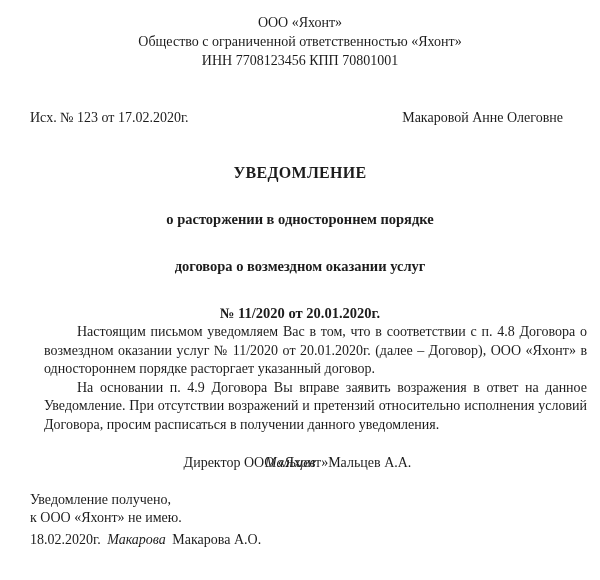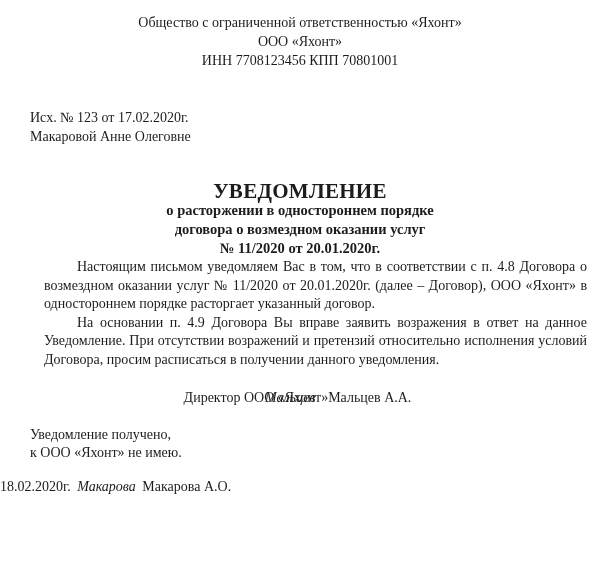--- a/index.html
+++ b/index.html
@@ -20,31 +20,30 @@
     line-height: 19px;
   }
 
   .ref-row {
     margin-top: 38px;
     padding-left: 30px;
     padding-right: 37px;
     display: flex;
     justify-content: space-between;
     line-height: 19px;
-    flex-direction: column;
   }
 
   .doc-title {
     margin-top: 36px;
     text-align: center;
     font-weight: bold;
     line-height: 19px;
   }
-  .doc-title .title-main { font-size: 21px; letter-spacing: 0.3px; margin-top: 35px; }
-  .doc-title .title-sub  { font-size: 14.5px; }
+  .doc-title .title-main { font-size: 16px; letter-spacing: 0.3px; margin-top: 35px; }
+  .doc-title .title-sub  { font-size: 14.5px; margin-top: 28px; }
 
   .body-text {
     padding-left: 44px;
     padding-right: 13px;
   }
   .body-text p {
     text-align: justify;
     text-indent: 33px;
     line-height: 18.6px;
   }
@@ -67,33 +66,34 @@
     top: 0;
   }
 
   .ack-block {
     margin-top: 19px;
     padding-left: 30px;
     line-height: 18.6px;
   }
 
   .date-row {
-    margin-top: 14px;
+    margin-top: 2px;
+    padding-left: 30px;
     line-height: 19px;
   }
   .date-row span { margin-right: 3px; }
 </style>
 </head>
 <body>
 
 <div class="page">
 
   <div class="org-header">
+    <div>ООО «Яхонт»</div>
     <div>Общество с ограниченной ответственностью «Яхонт»</div>
-    <div>ООО «Яхонт»</div>
     <div>ИНН 7708123456 КПП 70801001</div>
   </div>
 
   <div class="ref-row">
     <span>Исх. № 123 от 17.02.2020г.</span>
     <span>Макаровой Анне Олеговне</span>
   </div>
 
   <div class="doc-title">
     <div class="title-main">УВЕДОМЛЕНИЕ</div>

